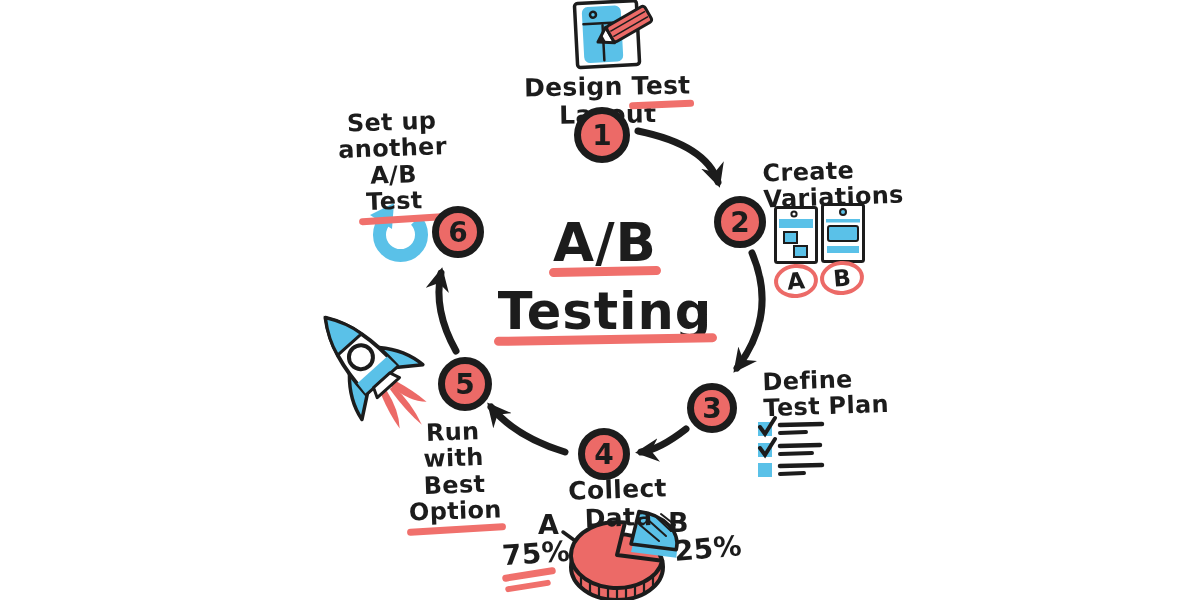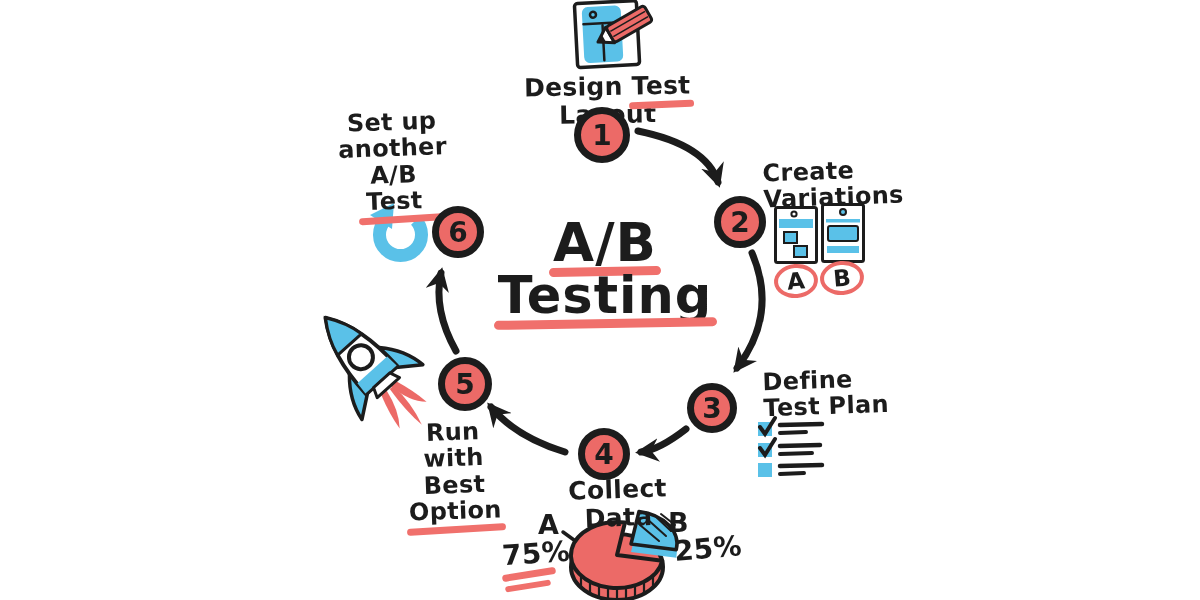--- a/index.html
+++ b/index.html
@@ -17,21 +17,21 @@
   
   .num{position:absolute;background:#ec6a67;border:7px solid #1c1c1c;border-radius:50%;
     display:flex;align-items:center;justify-content:center;font-size:28px;font-weight:700;
     color:#1c1c1c;box-sizing:border-box;z-index:4;}
   
   #title{position:absolute;left:440px;top:216px;width:330px;text-align:center;z-index:3;}
   .title-line{display:inline-block;position:relative;font-weight:600;letter-spacing:1px;line-height:1.0;}
   .title-line::after{content:"";position:absolute;left:-4px;right:-4px;bottom:-7px;height:9px;
     background:#f0706c;border-radius:5px;transform:rotate(-1deg);}
   #title-line1{font-size:53px;}
-  #title-line2{font-size:51px;margin-top:1px;}
+  #title-line2{font-size:51px;margin-top:17px;}
   
   .badge{position:absolute;width:36px;height:26px;border:4px solid #ec6a67;border-radius:50%;
     display:flex;align-items:center;justify-content:center;font-size:23px;font-weight:600;
     color:#1c1c1c;transform:rotate(-5deg);z-index:3;}
   
   .redbar{position:absolute;background:#f0706c;border-radius:4px;z-index:3;}
 </style>
 </head>
 <body>
 

